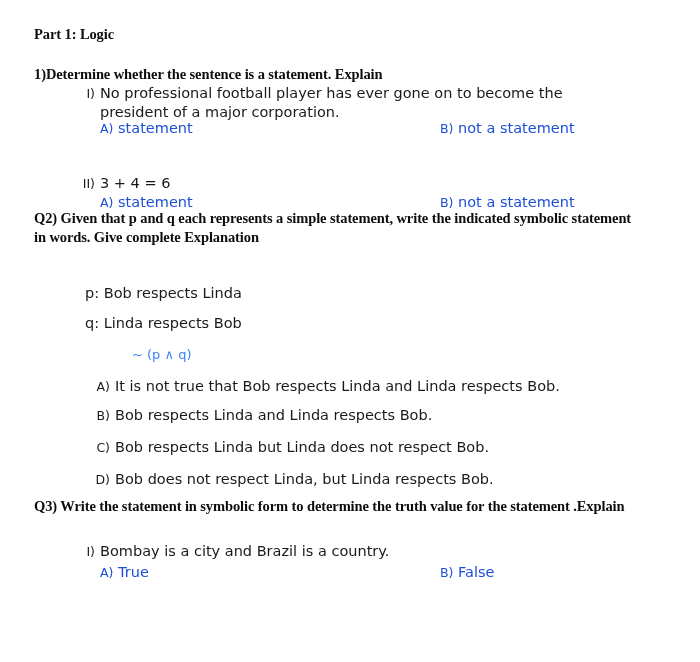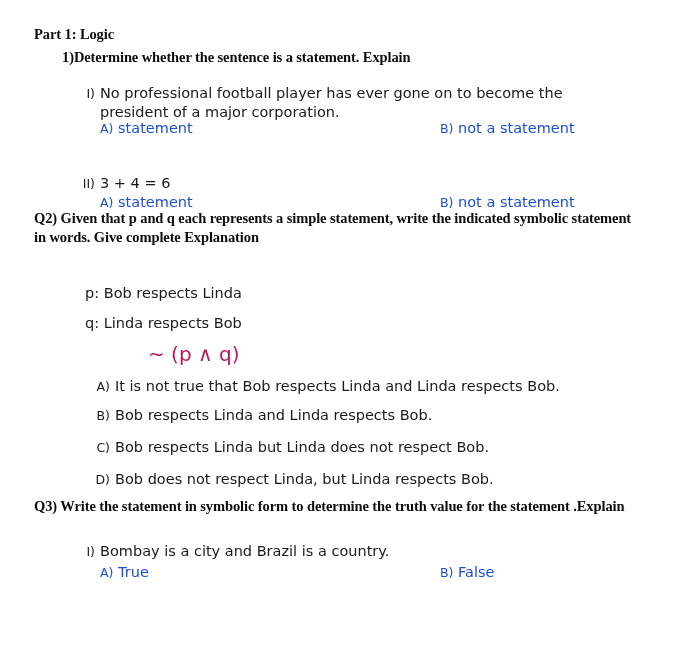--- a/index.html
+++ b/index.html
@@ -27,21 +27,21 @@
     position: absolute;
     left: 34px;
     font-weight: bold;
     font-size: 14.5px;
     line-height: 19px;
     letter-spacing: -0.1px;
     color: #0d0d0d;
     font-family: Liberation Serif, serif;
   }
   .heading.part      { top: 25px; }
-  .heading.q1        { top: 48px; margin-left: 28px; }
+  .heading.q1        { top: 65px; }
   .heading.q2        { top: 209px; width: 600px; }
   .heading.q3        { top: 497px; width: 600px; }
 
   
   .roman {
     position: absolute;
     font-size: 14.5px;
     line-height: 19px;
     color: #1a1a1a;
   }
@@ -91,25 +91,25 @@
     line-height: 19px;
     color: #1a1a1a;
     white-space: nowrap;
   }
   .pq.p { top: 284px; }
   .pq.q { top: 314px; }
 
   
   .symbolic {
     position: absolute;
-    left: 148px;
+    left: 132px;
     top: 345px;
-    font-size: 20px;
-    line-height: 19px;
-    color: #be185d;
+    font-size: 13px;
+    line-height: 19px;
+    color: #3b82f6;
     white-space: nowrap;
   }
 
   
   .choice {
     position: absolute;
     left: 115px;
     font-size: 14.5px;
     line-height: 19px;
     color: #1a1a1a;

